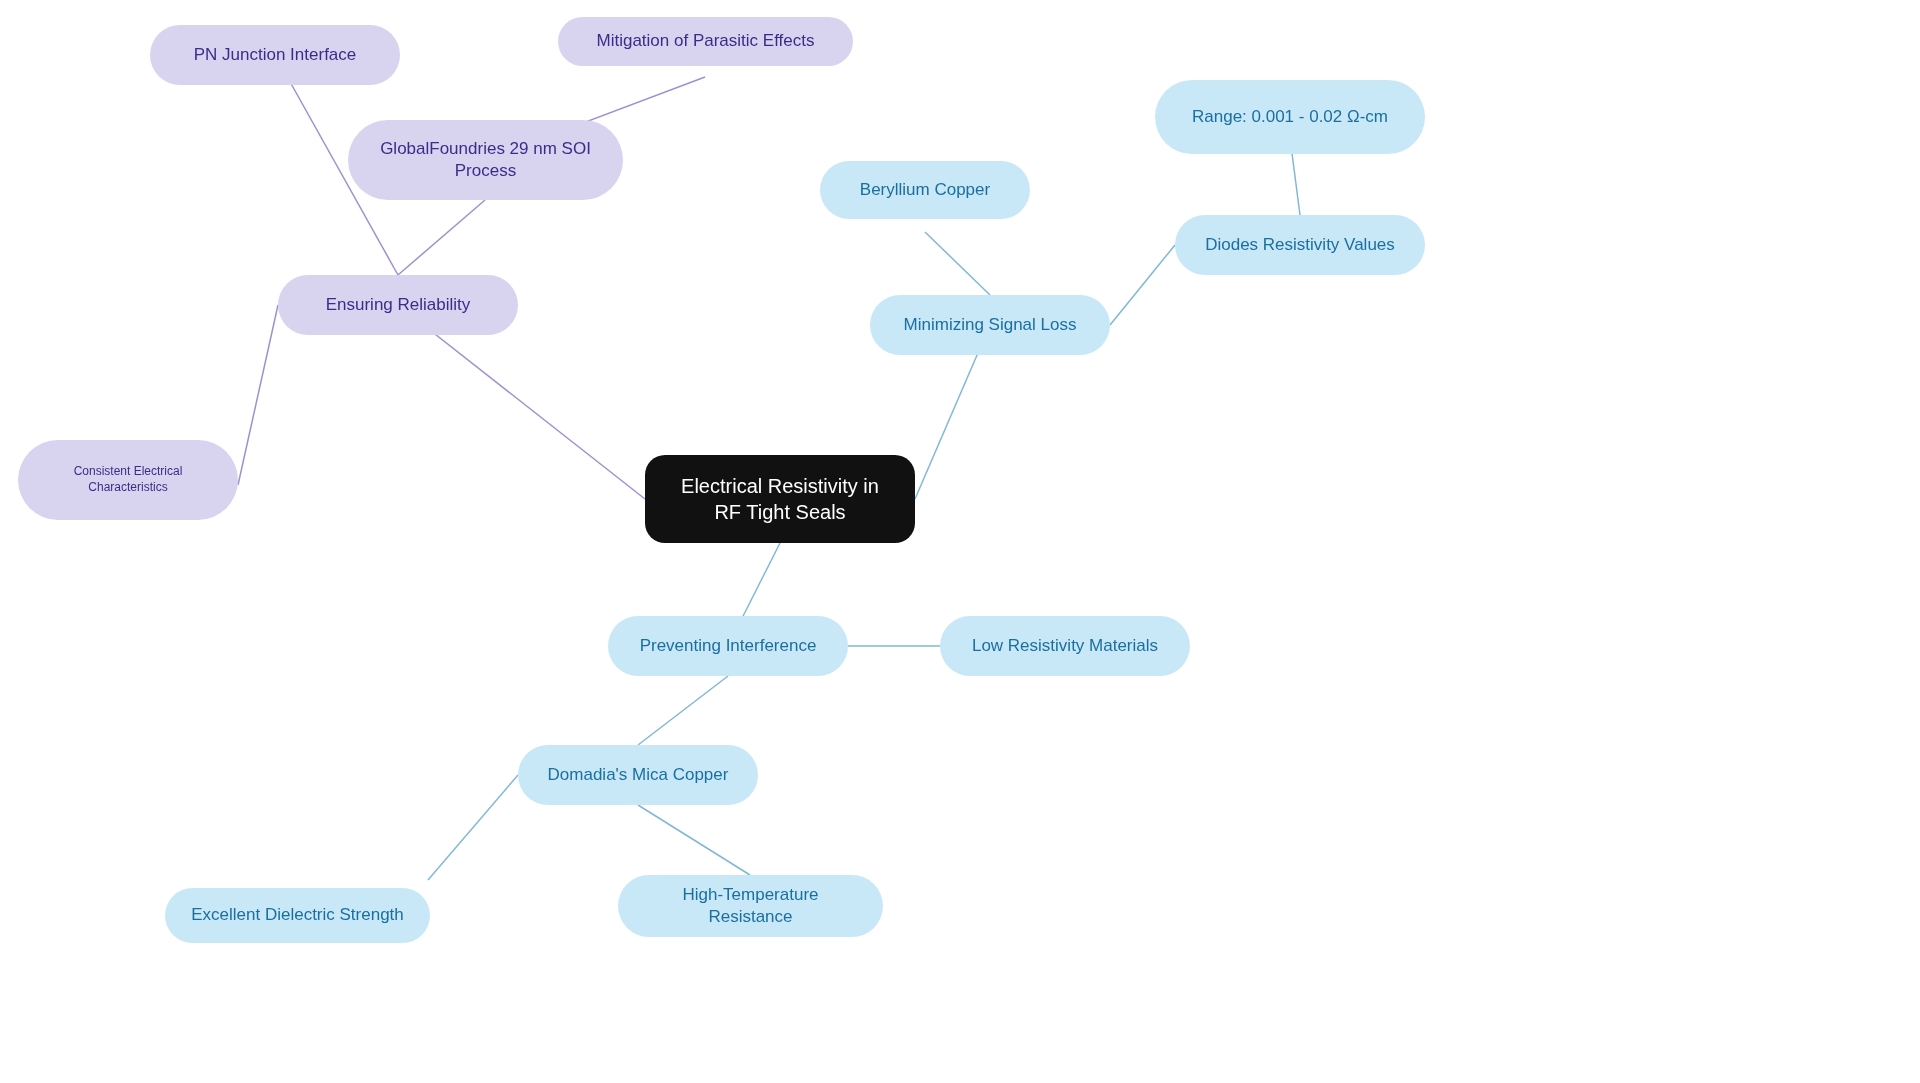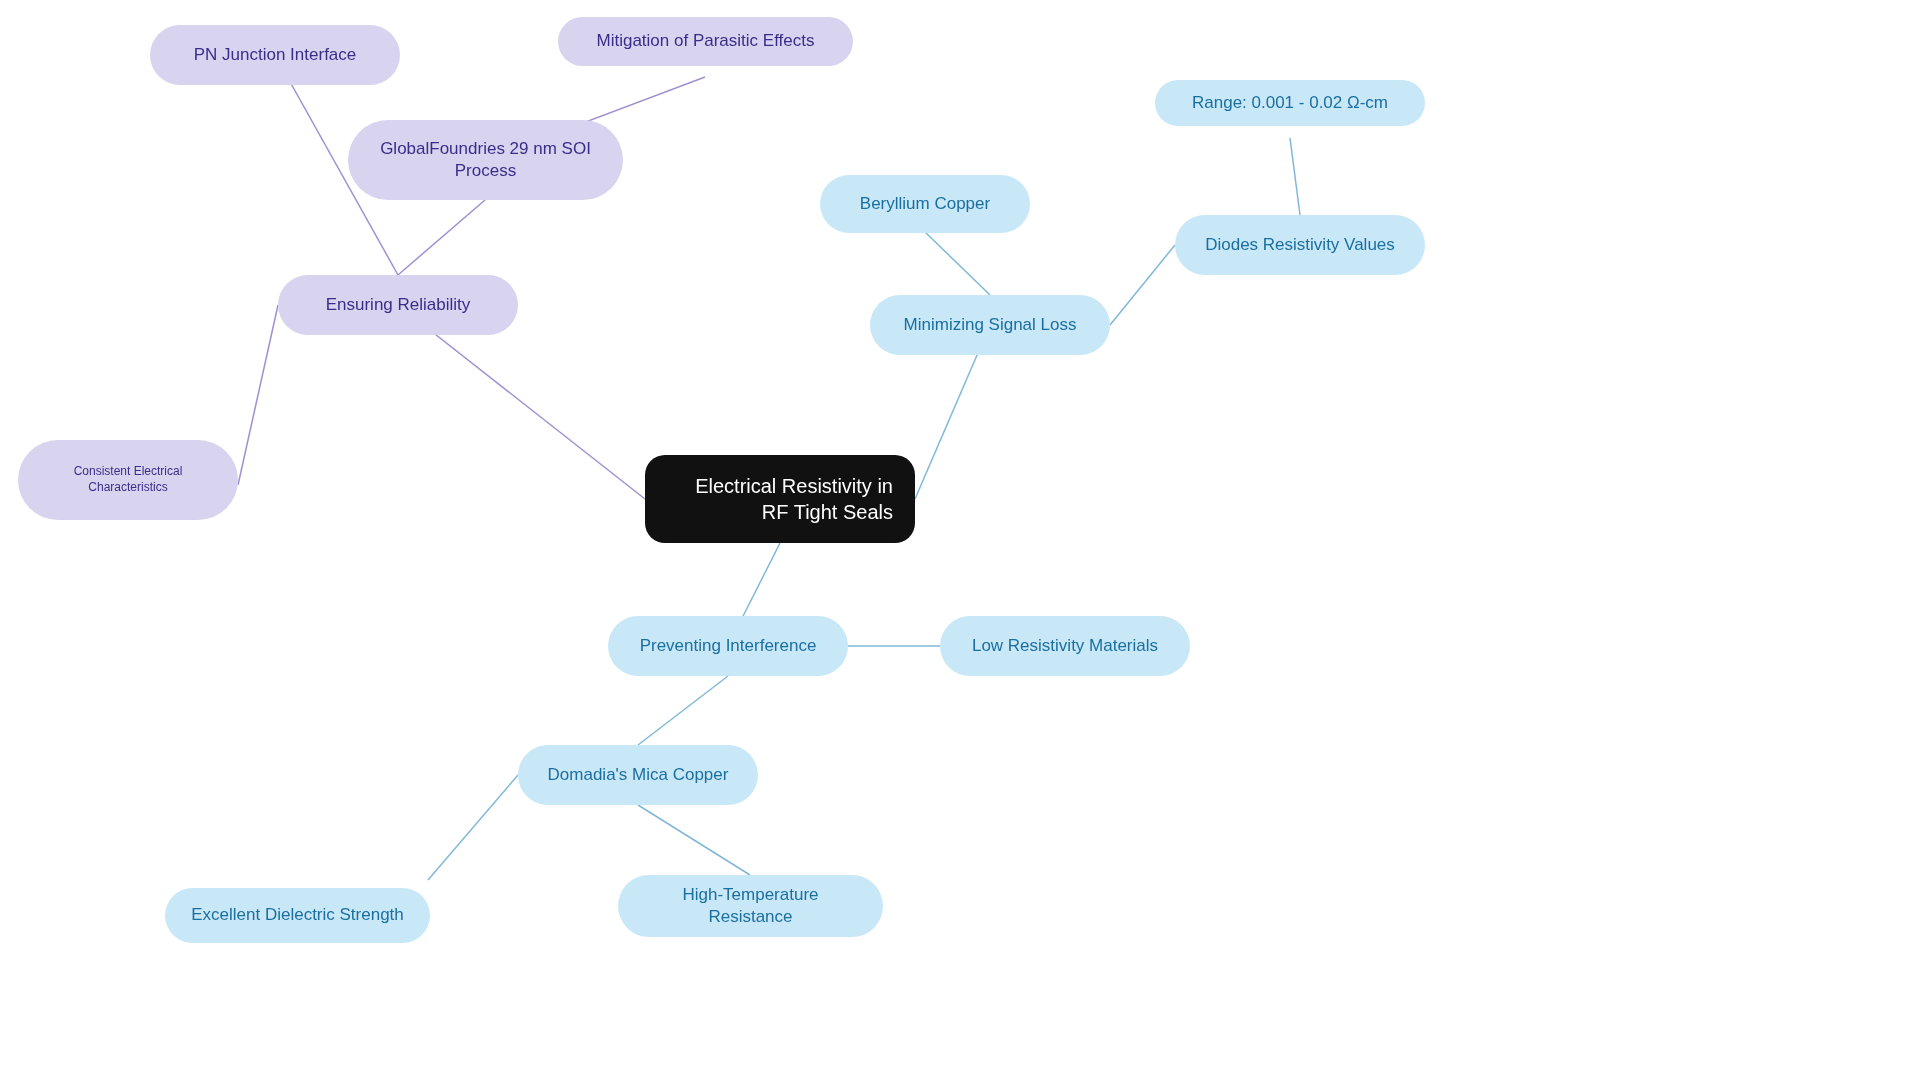--- a/index.html
+++ b/index.html
@@ -83,39 +83,39 @@
 
   <line x1="848" y1="646" x2="940" y2="646" stroke="#80b8d8" stroke-width="1.5"></line>
 
   <line x1="728" y1="676" x2="638" y2="745" stroke="#80b8d8" stroke-width="1.5"></line>
 
   <line x1="518" y1="775" x2="428" y2="880" stroke="#80b8d8" stroke-width="1.5"></line>
 
   <line x1="638" y1="805" x2="750" y2="875" stroke="#80b8d8" stroke-width="1.5"></line>
 </svg>
 
-<div class="node node-center" style="left: 645px; top: 455px; width: 270px; height: 88px; text-align: right;">Electrical Resistivity in RF Tight Seals</div>
+<div class="node node-center" style="left: 645px; top: 455px; width: 270px; height: 88px;">Electrical Resistivity in RF Tight Seals</div>
 
 <div class="node node-purple" style="left: 150px; top: 25px; width: 250px; height: 60px;">PN Junction Interface</div>
 
 <div class="node node-purple" style="left: 558px; top: 17px; width: 295px; height: 49px;">Mitigation of Parasitic Effects</div>
 
 <div class="node node-purple" style="left: 348px; top: 120px; width: 275px; height: 80px;">GlobalFoundries 29 nm SOI Process</div>
 
 <div class="node node-purple" style="left: 278px; top: 275px; width: 240px; height: 60px;">Ensuring Reliability</div>
 
 <div class="node node-purple" style="left: 18px; top: 440px; width: 220px; height: 80px; font-size: 12px;">Consistent Electrical Characteristics</div>
 
-<div class="node node-blue" style="left: 820px; top: 175px; width: 210px; height: 58px;">Beryllium Copper</div>
+<div class="node node-blue" style="left: 820px; top: 161px; width: 210px; height: 58px;">Beryllium Copper</div>
 
 <div class="node node-blue" style="left: 870px; top: 295px; width: 240px; height: 60px;">Minimizing Signal Loss</div>
 
 <div class="node node-blue" style="left: 1175px; top: 215px; width: 250px; height: 60px;">Diodes Resistivity Values</div>
 
-<div class="node node-blue" style="left: 1155px; top: 80px; width: 270px; height: 46px;">Range: 0.001 - 0.02 Ω-cm</div>
+<div class="node node-blue" style="left: 1155px; top: 80px; width: 270px; height: 74px;">Range: 0.001 - 0.02 Ω-cm</div>
 
 <div class="node node-blue" style="left: 608px; top: 616px; width: 240px; height: 60px;">Preventing Interference</div>
 
 <div class="node node-blue" style="left: 940px; top: 616px; width: 250px; height: 60px;">Low Resistivity Materials</div>
 
 <div class="node node-blue" style="left: 518px; top: 745px; width: 240px; height: 60px;">Domadia's Mica Copper</div>
 
 <div class="node node-blue" style="left: 165px; top: 888px; width: 265px; height: 55px;">Excellent Dielectric Strength</div>
 
 <div class="node node-blue" style="left: 618px; top: 875px; width: 265px; height: 62px;">High-Temperature Resistance</div>

